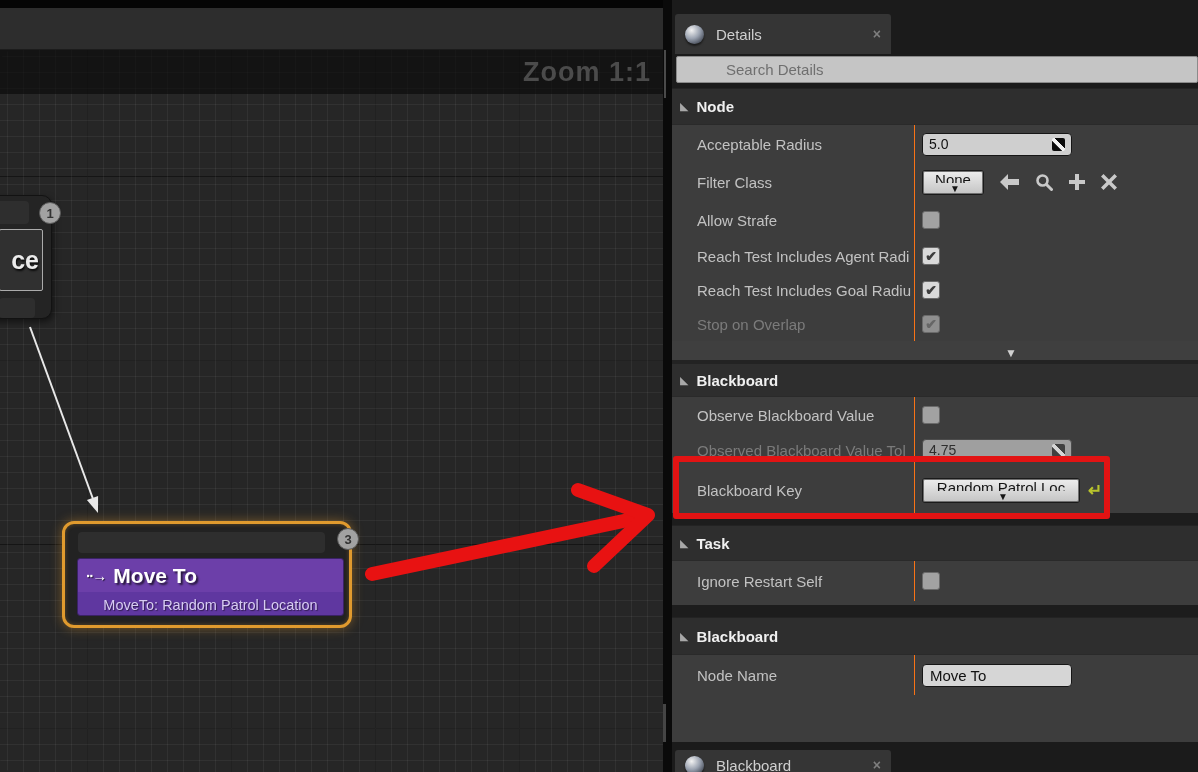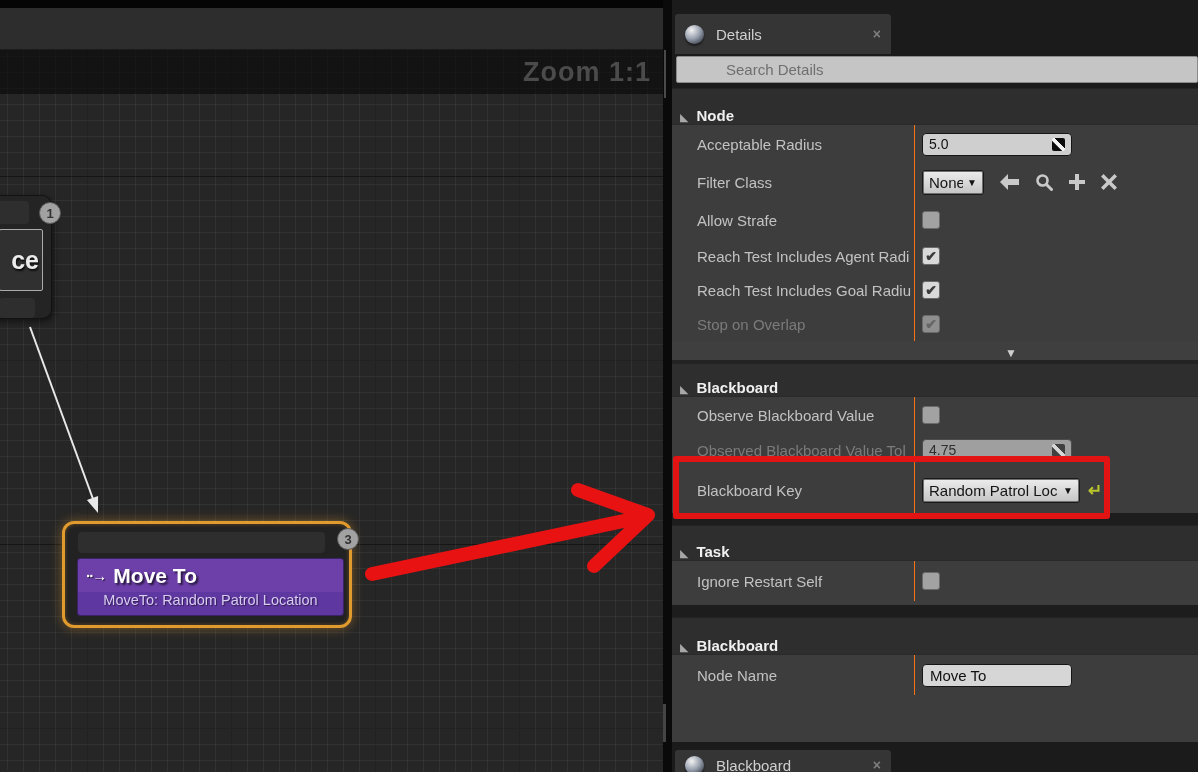--- a/index.html
+++ b/index.html
@@ -51,21 +51,21 @@
     background:#222222; border:3px solid #e09a2e; border-radius:12px;
     box-shadow:0 0 12px rgba(224,154,46,0.45), inset 0 0 4px rgba(224,154,46,0.35); }
   .moveto-header { position:absolute; left:13px; top:8px; width:247px; height:21px; background:#2e2e2e; border-radius:4px; }
   .moveto-badge { left:272px; top:4px; }
   .moveto-purple { position:absolute; left:12px; top:34px; width:267px; height:58px; border-radius:3px; overflow:hidden;
     border:1px solid #3a2266; }
   .moveto-title { height:33px; background:#6c3fa9; display:flex; align-items:center; padding-left:8px; }
   .moveto-dots-arrow { color:#ffffff; font-size:15px; font-weight:bold; margin-right:7px; letter-spacing:-1px;
     text-shadow:1px 1px 1px rgba(0,0,0,0.7); }
   .moveto-title-text { color:#ffffff; font-size:21px; font-weight:bold; text-shadow:2px 2px 2px rgba(0,0,0,0.65); }
-  .moveto-subtitle { height:25px; background:#5f37a0; display:flex; align-items:flex-start; justify-content:center; }
+  .moveto-subtitle { height:25px; background:#5f37a0; display:flex; align-items:center; justify-content:center; }
   .moveto-subtitle-text { color:#d8ccf3; font-size:14.5px; text-shadow:1px 1px 1px rgba(0,0,0,0.5); }
 
   
   .gutter { position:absolute; left:663px; top:0; width:9px; height:772px; background:#0a0a0a; }
   .gutter-mark-a { position:absolute; left:1px; top:50px; width:2px; height:48px; background:#4a4a4a; }
   .gutter-mark-b { position:absolute; left:0px; top:704px; width:3px; height:38px; background:#454545; }
 
   
   .details-panel { position:absolute; left:672px; top:0; width:526px; height:772px; background:#1b1b1b; }
   .tab { position:absolute; left:3px; width:216px; height:40px; background:#353535; border-radius:3px 3px 0 0;
@@ -79,21 +79,21 @@
   .tab-close { color:#7e7e7e; font-size:14px; font-weight:bold; }
 
   .search-box { position:absolute; left:4px; top:56px; width:522px; height:27px; background:#c5c5c5;
     border:1px solid #8a8a8a; border-radius:2px; }
   .search-box input { width:100%; height:100%; background:transparent; border:none; outline:none;
     font-family:"Liberation Sans", sans-serif; font-size:15px; color:#333; padding-left:8px;margin-left:41px; }
   .search-box input::placeholder { color:#6f6f6f; opacity:1; }
 
   .props { position:absolute; left:0; top:88px; width:526px; }
   .sec-header { height:37px; background:#2e2e2e; border-top:1px solid #232323; border-bottom:1px solid #2a2a2a;
-    display:flex; align-items:flex-end; padding-left:8px; }
+    display:flex; align-items:center; padding-left:8px; }
   .sec-arrow { color:#a8a8a8; font-size:11px; margin-right:8px; }
   .sec-arrow::before { content:"\25E3"; } 
   .sec-title { color:#f0f0f0; font-size:15px; font-weight:bold; }
 
   .row { display:flex; align-items:center; background:#3d3d3d; }
   .row .label-col { width:243px; flex:0 0 243px; padding-left:25px; color:#c2c2c2; font-size:15px;
     white-space:nowrap; overflow:hidden; align-self:stretch; display:flex; align-items:center;
     border-right:1px solid #f97316; }
   .row .value-col { flex:1; display:flex; align-items:center; padding-left:7px; }
   .row.disabled .label-col { color:#7b7b7b; }
@@ -101,21 +101,21 @@
   .num-input { width:150px; height:23px; background:#cfcfcf; border:1px solid #161616; border-radius:4px;
     display:flex; align-items:center; padding:0 6px; }
   .num-input .num-val { flex:1; color:#111; font-size:14px; }
   .drag-icon { width:13px; height:13px; border-radius:2px;
     background:linear-gradient(to top right, #0c0c0c 38%, #f4f4f4 40%, #f4f4f4 58%, #0c0c0c 60%); }
   .num-input.off { background:#9f9f9f; border-color:#4c4c4c; }
   .num-input.off .num-val { color:#2e2e2e; }
   .num-input.off .drag-icon { opacity:0.65; }
 
   .dropdown { height:25px; background:linear-gradient(#ededed,#c4c4c4); border:1px solid #1a1a1a; border-radius:3px;
-    box-shadow:0 0 0 1px #6f6f6f inset; display:flex; align-items:center; padding:0 6px; }
+    box-shadow:0 0 0 1px #6f6f6f inset; display:flex; align-items:center; padding:0 6px;flex-direction:column; }
   .dropdown .dd-val { color:#141414; font-size:15px; flex:1; white-space:nowrap; overflow:hidden; }
   .dd-chevron { color:#141414; font-size:10px; margin-left:4px; }
   .dd-chevron::before { content:"\25BC"; }
   .dd-none { width:62px; }
   .dd-key { width:158px; }
 
   .checkbox { width:18px; height:18px; border-radius:3px; background:#a2a2a2; border:1px solid #6a6a6a;
     display:flex; align-items:center; justify-content:center; font-size:14px; font-weight:bold; color:transparent; }
   .checkbox[data-checked="true"] { background:#d9d9d9; color:#3c3c3c; }
   .checkbox[data-checked="true"]::after { content:"\2714"; margin-top:-1px; }

